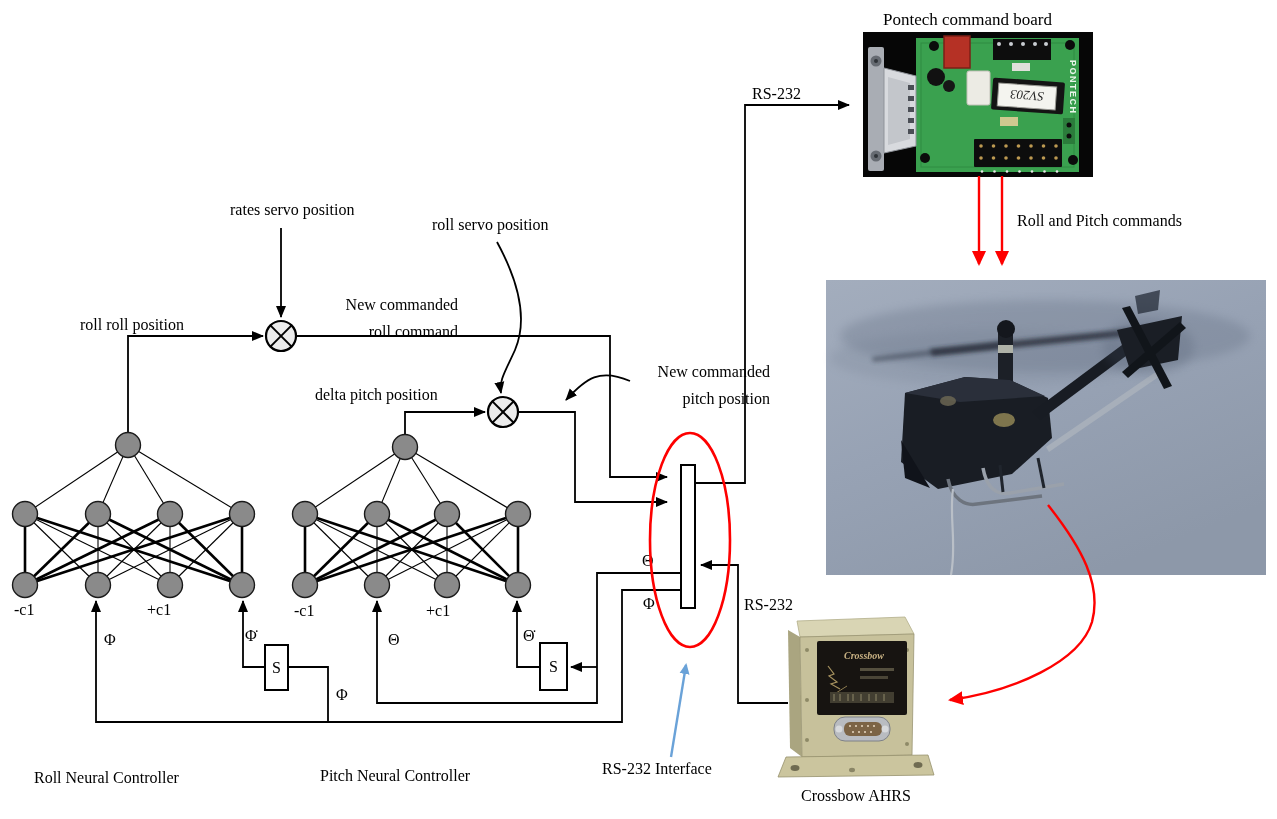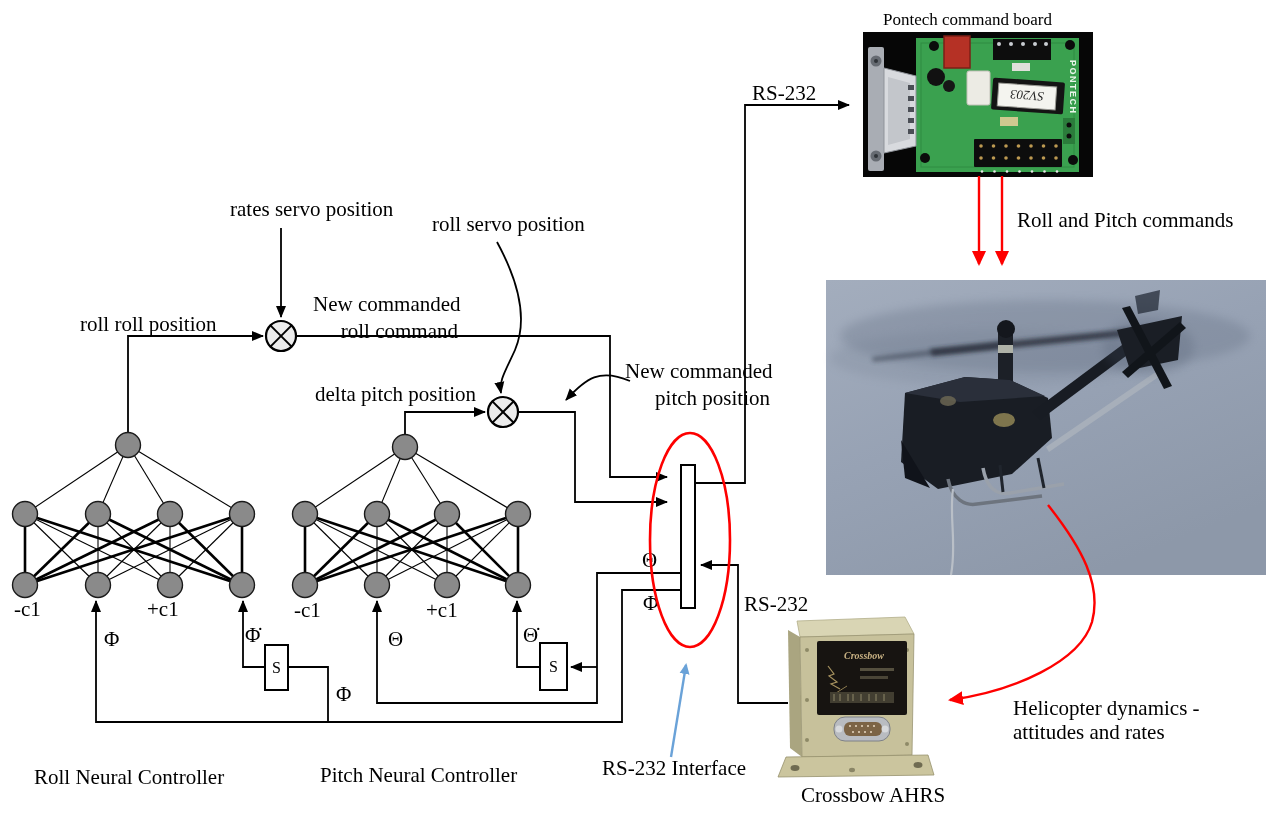--- a/index.html
+++ b/index.html
@@ -1,18 +1,18 @@
 <!DOCTYPE html>
 <html><head>
 <meta charset="utf-8">
 <style>
   html,body{margin:0;padding:0;background:#fff;}
   .stage{position:relative;width:1277px;height:819px;background:#ffffff;overflow:hidden;
          font-family:"Liberation Serif",serif;color:#000;}
-  .lbl{position:absolute;font-size:21px;line-height:19px;white-space:nowrap;}
+  .lbl{position:absolute;font-size:16px;line-height:19px;white-space:nowrap;}
   .lbl.center{text-align:right;}
   .overlay{position:absolute;left:0;top:0;}
 </style>
 </head>
 <body>
 
 <div class="stage">
 
   <div class="lbl" style="left:883px;top:10px;font-size:17px">Pontech command board</div>
   <div class="lbl" style="left:752px;top:84px">RS-232</div>
@@ -47,24 +47,20 @@
   <div class="lbl" style="left:245px;top:626px">Φ̇</div>
   <div class="lbl" style="left:388px;top:630px">Θ</div>
   <div class="lbl" style="left:523px;top:626px">Θ̇</div>
   <div class="lbl" style="left:336px;top:685px">Φ</div>
 
   <div class="lbl" style="left:34px;top:768px">Roll Neural Controller</div>
   <div class="lbl" style="left:320px;top:766px">Pitch Neural Controller</div>
   <div class="lbl" style="left:602px;top:759px">RS-232 Interface</div>
   <div class="lbl" style="left:801px;top:786px">Crossbow AHRS</div>
 
-  <div class="lbl" style="left:1013px;top:696px;line-height:24px">
-    <div>Helicopter dynamics -</div>
-    <div>attitudes and rates</div>
-  </div>
 
   <svg class="overlay" width="1277" height="819" viewBox="0 0 1277 819">
     <defs>
       <marker id="ab" markerUnits="userSpaceOnUse" markerWidth="14" markerHeight="13" refX="11" refY="6" orient="auto">
         <path d="M0,1 L12,6 L0,11 Z" fill="#000"></path>
       </marker>
       <marker id="ar" markerUnits="userSpaceOnUse" markerWidth="17" markerHeight="16" refX="13" refY="7.5" orient="auto">
         <path d="M0,0.5 L15,7.5 L0,14.5 Z" fill="#fe0000"></path>
       </marker>
       <marker id="abl" markerUnits="userSpaceOnUse" markerWidth="13" markerHeight="12" refX="9" refY="5.5" orient="auto">

